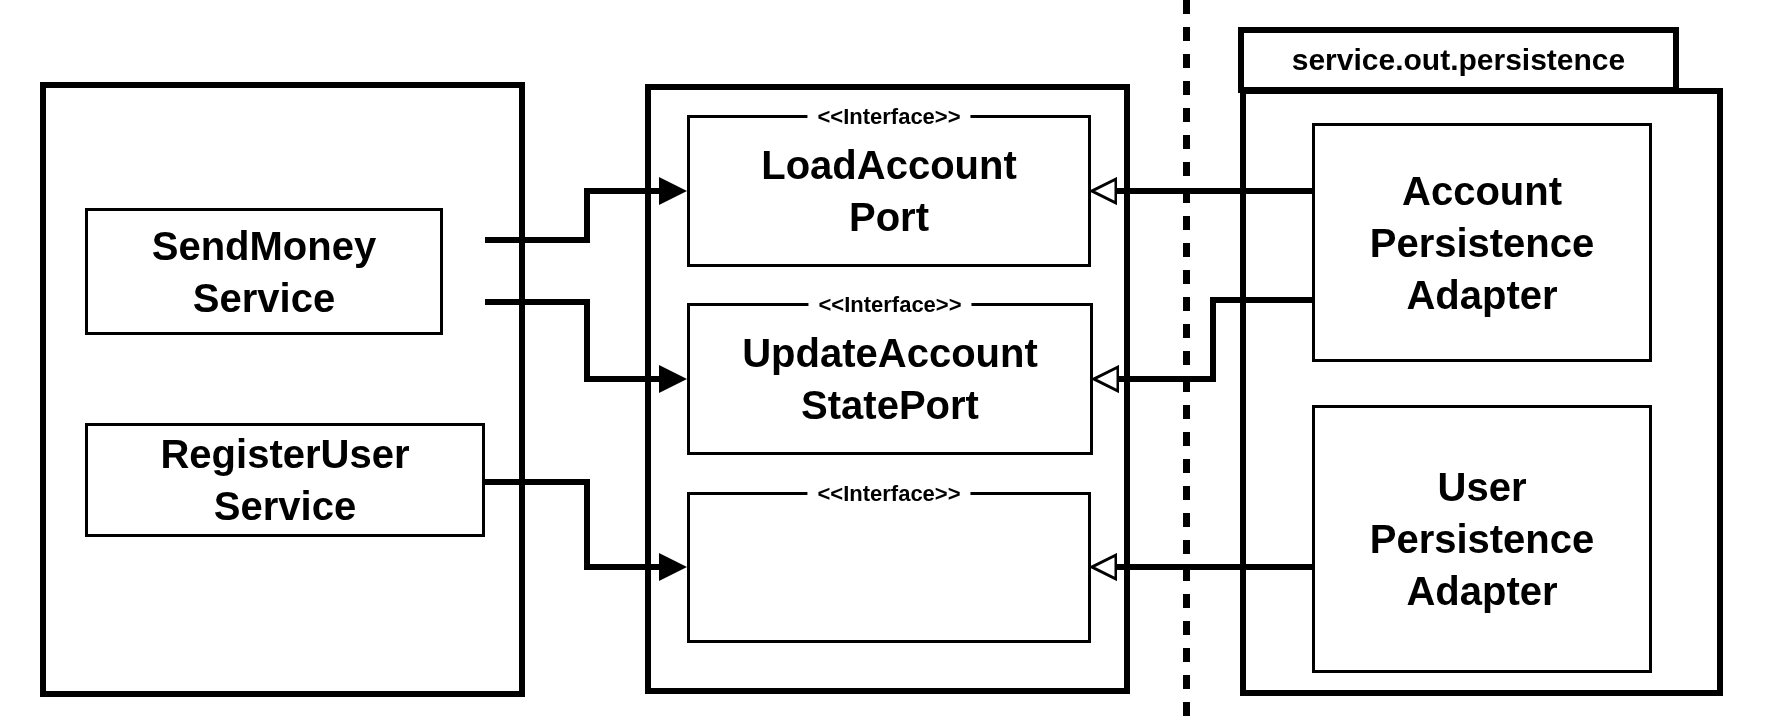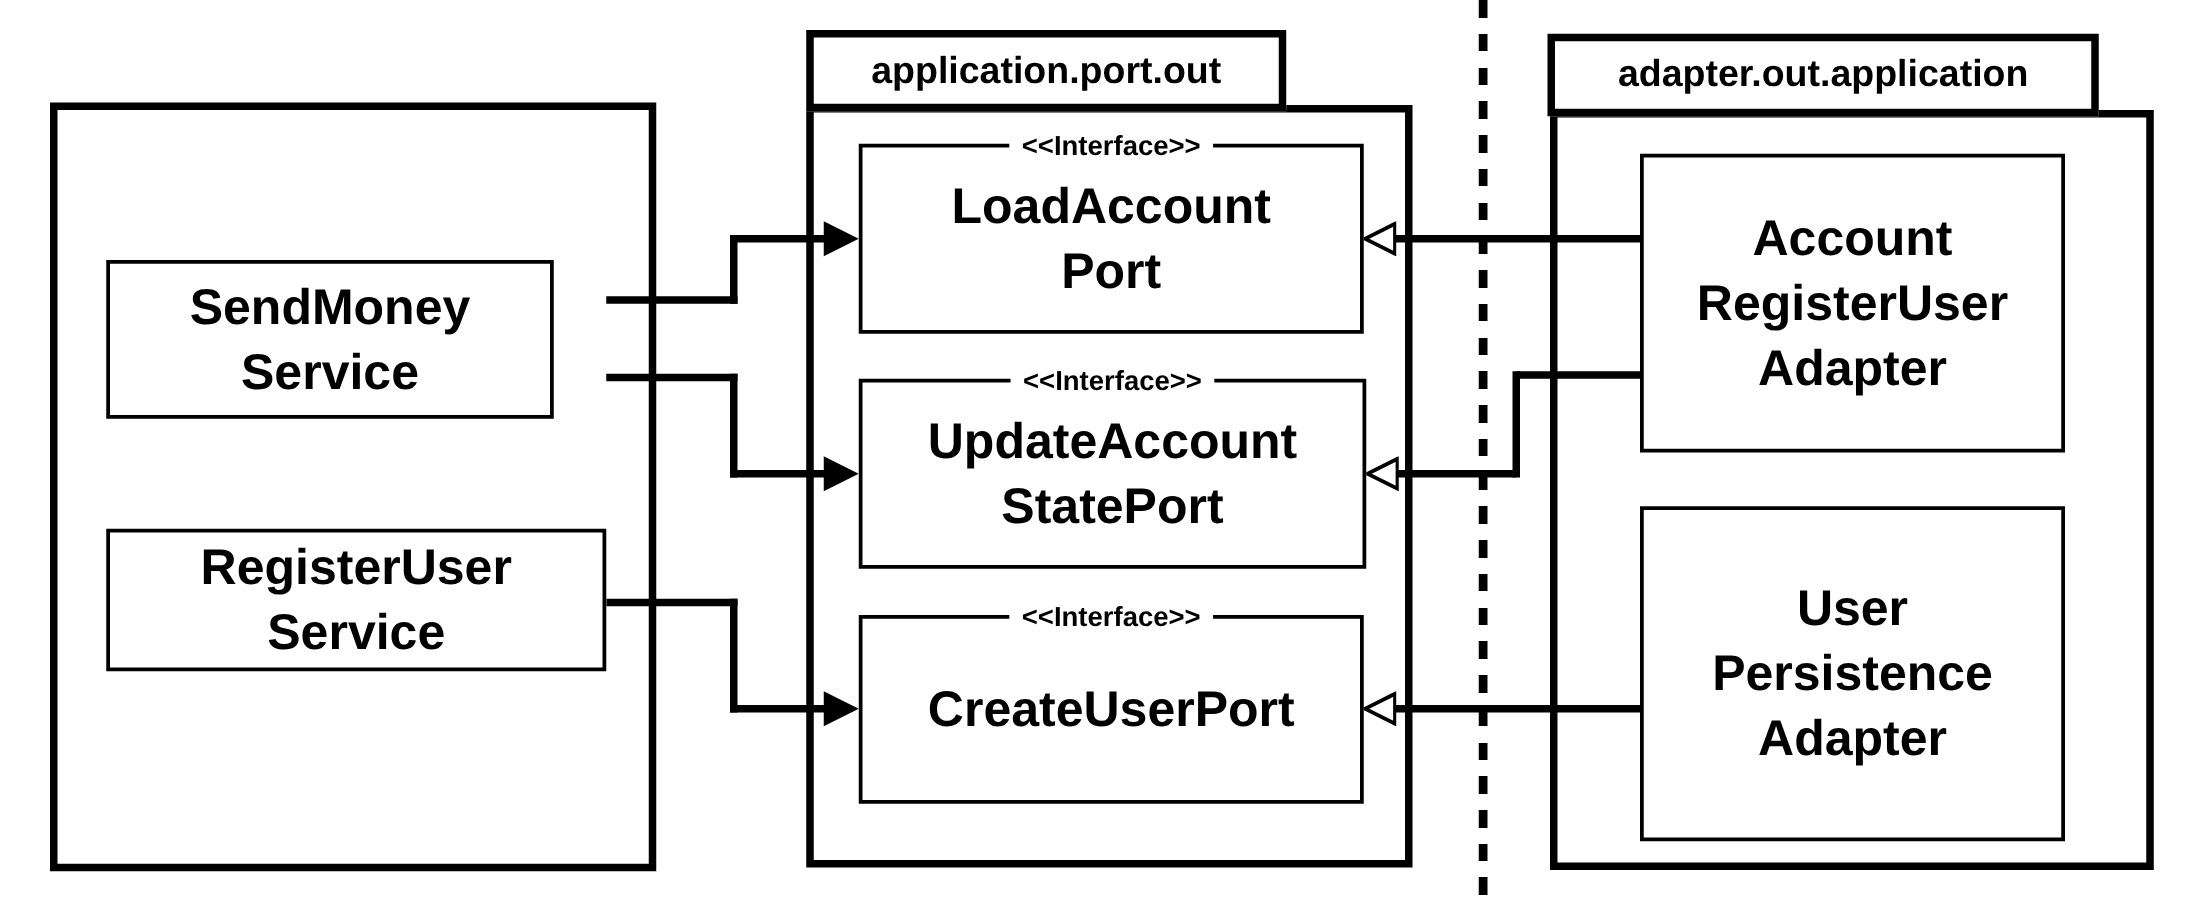--- a/index.html
+++ b/index.html
@@ -77,25 +77,22 @@
 </style>
 </head>
 <body>
 
 <div class="canvas">
 
   <div class="pkg-body" style="left:40px; top:82px; width:485px; height:615px;"></div>
   <div class="pkg-body" style="left:645px; top:84px; width:485px; height:610px;"></div>
   <div class="pkg-body" style="left:1240px; top:88px; width:483px; height:608px;"></div>
 
-  <div class="pkg-tab" style="left:645px; top:24px; width:384px; height:65px;">
-    <span>application.port.out</span>
-  </div>
   <div class="pkg-tab" style="left:1238px; top:27px; width:441px; height:66px;">
-    <span>adapter.out.application</span>
+    <span>service.out.persistence</span>
   </div>
 
   <div class="dashed-boundary" style="left:1183px; top:0px; width:7px; height:725px;"></div>
 
   <div class="seg" style="left:485px; top:237px; width:105px; height:6px;"></div>
   <div class="seg" style="left:584px; top:188px; width:6px; height:55px;"></div>
   <div class="seg" style="left:584px; top:188px; width:77px; height:6px;"></div>
   <div class="arrow-solid-right" style="left:659px; top:177px;"></div>
 
   <div class="seg" style="left:485px; top:299px; width:105px; height:6px;"></div>
@@ -139,26 +136,25 @@
     <span class="label">LoadAccount
 Port</span>
   </div>
   <div class="node" style="left:687px; top:303px; width:406px; height:152px;">
     <span class="stereo">&lt;&lt;Interface&gt;&gt;</span>
     <span class="label">UpdateAccount
 StatePort</span>
   </div>
   <div class="node" style="left:687px; top:492px; width:404px; height:151px;">
     <span class="stereo">&lt;&lt;Interface&gt;&gt;</span>
-    <span class="label">CreateUserPort</span>
   </div>
 
   <div class="node" style="left:1312px; top:123px; width:340px; height:239px;">
     <span class="label">Account
-RegisterUser
+Persistence
 Adapter</span>
   </div>
   <div class="node" style="left:1312px; top:405px; width:340px; height:268px;">
     <span class="label">User
 Persistence
 Adapter</span>
   </div>
 
 </div>
 

